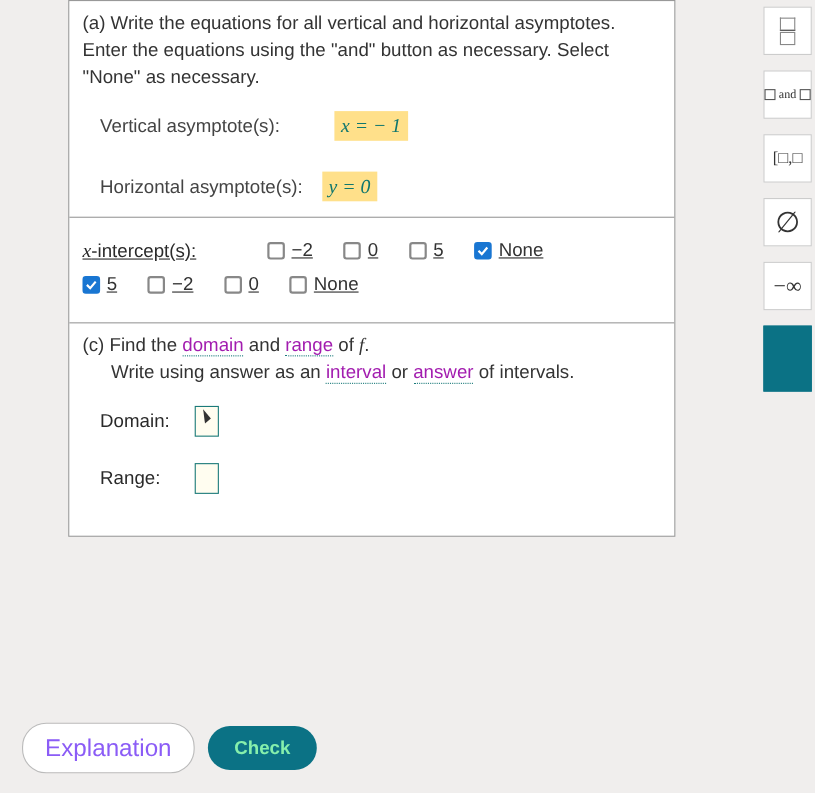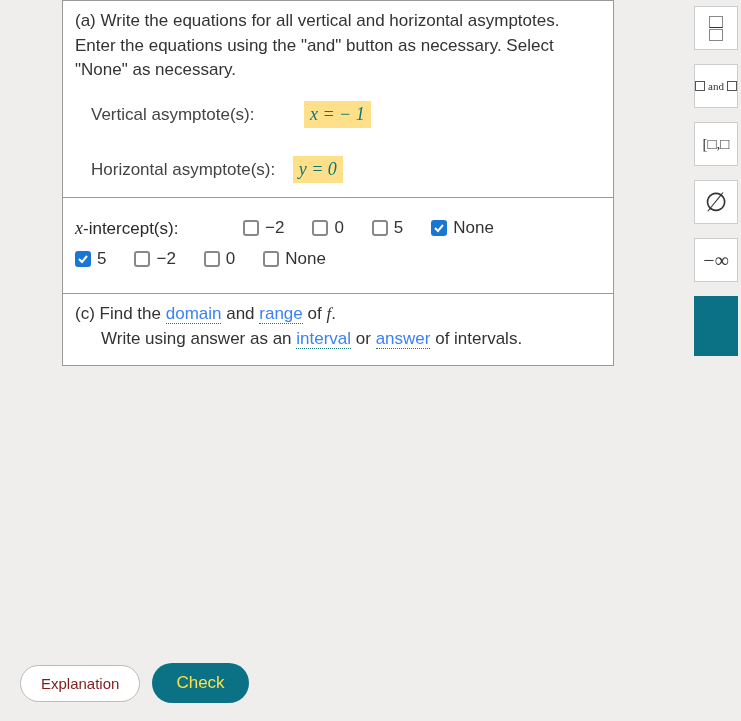--- a/index.html
+++ b/index.html
@@ -44,20 +44,21 @@
     padding: 3px 6px;
     font-style: italic;
     font-family: "Times New Roman", serif;
     font-size: 18px;
     color: #0f766e;
     display: inline-block;
   }
   .intercepts {
     font-size: 17px;
     margin-top: 12px;
+    text-decoration: underline;
   }
   .intercepts .row {
     display: flex;
     align-items: center;
     gap: 28px;
     margin: 10px 0;
   }
   .row-label {
     width: 140px;
     font-style: italic;
@@ -86,21 +87,21 @@
     border-color: #1976d2;
   }
   .cb.checked svg { display: block; }
   .cb svg { display: none; width: 10px; height: 10px; }
   .cb-val {
     font-size: 17px;
     color: #333;
   }
   .dotted-link {
     border-bottom: 1px dotted #1b7a7a;
-    color: #3b82f6;
+    color: #a21caf;
     cursor: pointer;
   }
   .domain-range {
     margin: 18px 0 6px 16px;
     font-size: 17px;
   }
   .domain-range .dr-row {
     display: flex;
     align-items: center;
     gap: 16px;
@@ -129,32 +130,32 @@
     left: 20px;
     bottom: 18px;
     display: flex;
     align-items: center;
     gap: 12px;
   }
   .btn-outline {
     border: 1.5px solid #bbb;
     border-radius: 22px;
     padding: 9px 20px;
-    font-size: 15px;
-    color: #7f1d1d;
+    font-size: 22px;
+    color: #8b5cf6;
     background: #fff;
     cursor: pointer;
   }
   .btn-solid {
     border: none;
     border-radius: 22px;
     padding: 10px 24px;
     font-size: 17px;
-    font-weight: normal;
-    color: #fde047;
+    font-weight: bold;
+    color: #86efac;
     background: #0b7285;
     cursor: pointer;
   }
   .side-panel {
     position: absolute;
     right: 0;
     top: 0;
     width: 50px;
     height: 520px;
     display: flex;
@@ -265,20 +266,30 @@
             </span>
         </div>
       </div>
     </div>
 
     <div class="section">
       <div class="prompt">
         <span>(c)</span>
         <span>Find the </span><span class="dotted-link">domain</span><span> and </span><span class="dotted-link">range</span><span> of </span><span class="ital">f</span><span>.</span><br>
         <span style="display:inline-block; width:26px;"></span><span>Write using answer as an </span><span class="dotted-link">interval</span><span> or </span><span class="dotted-link">answer</span><span> of intervals.</span>
+      </div>
+      <div class="domain-range">
+        <div class="dr-row">
+          <span style="width:70px;">Domain:</span>
+          <span class="input-slot active"></span>
+        </div>
+        <div class="dr-row">
+          <span style="width:70px;">Range:</span>
+          <span class="input-slot"></span>
+        </div>
       </div>
     </div>
 
   </div>
 </div>
 
 <div class="side-panel">
   <div class="side-tool">
     <span class="frac">
         <span class="n"></span>

